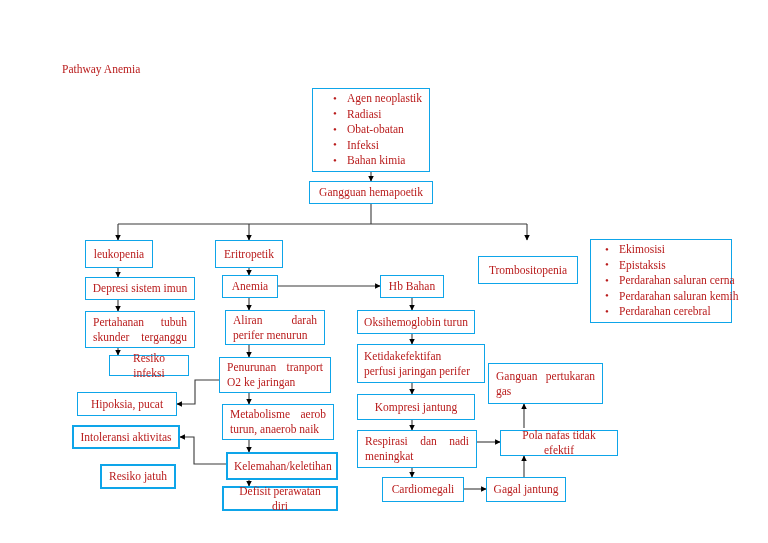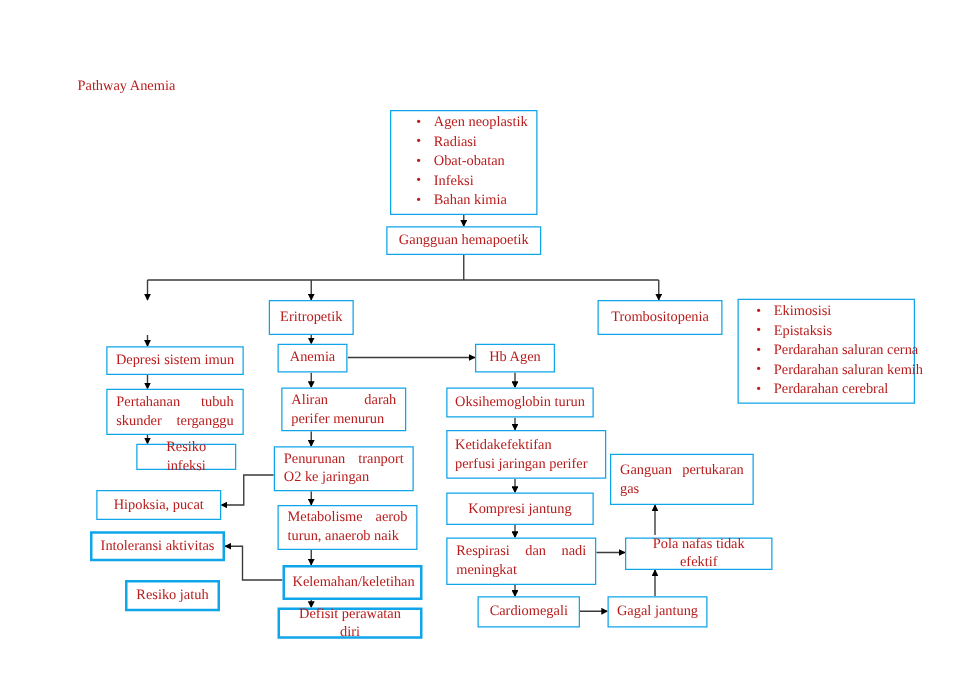--- a/index.html
+++ b/index.html
@@ -155,26 +155,29 @@
       <li>Obat-obatan</li>
       <li>Infeksi</li>
       <li>Bahan kimia</li>
     </ul>
   </div>
 
   <div class="node center" style="left:309px; top:181px; width:124px; height:23px;">
     <span class="txt">Gangguan hemapoetik</span>
   </div>
 
+  <div class="node center" style="left:85px; top:240px; width:68px; height:28px;">
+    <span class="txt">leukopenia</span>
+  </div>
 
   <div class="node center" style="left:215px; top:240px; width:68px; height:28px;">
     <span class="txt">Eritropetik</span>
   </div>
 
-  <div class="node center" style="left:478px; top:240px; width:100px; height:28px;">
+  <div class="node center" style="left:478px; top:256px; width:100px; height:28px;">
     <span class="txt">Trombositopenia</span>
   </div>
 
   <div class="node" style="left:590px; top:239px; width:142px; height:84px;">
     <ul class="bullets" style="padding-left:28px;">
       <li>Ekimosisi</li>
       <li>Epistaksis</li>
       <li>Perdarahan saluran cerna</li>
       <li>Perdarahan saluran kemih</li>
       <li>Perdarahan cerebral</li>
@@ -235,21 +238,21 @@
 
   <div class="node center thick" style="left:226px; top:452px; width:112px; height:28px;">
     <span class="txt">Kelemahan/keletihan</span>
   </div>
 
   <div class="node center thick" style="left:222px; top:486px; width:116px; height:25px;">
     <span class="txt">Defisit perawatan diri</span>
   </div>
 
   <div class="node center" style="left:380px; top:275px; width:64px; height:23px;">
-    <span class="txt">Hb Agen</span>
+    <span class="txt">Hb Bahan</span>
   </div>
 
   <div class="node center" style="left:357px; top:310px; width:118px; height:24px;">
     <span class="txt">Oksihemoglobin turun</span>
   </div>
 
   <div class="node left" style="left:357px; top:344px; width:128px; height:39px;">
     <span class="txt">
       <span class="fline" style="display:block;">Ketidakefektifan</span>
       <span class="fline" style="display:block;">perfusi jaringan perifer</span>

